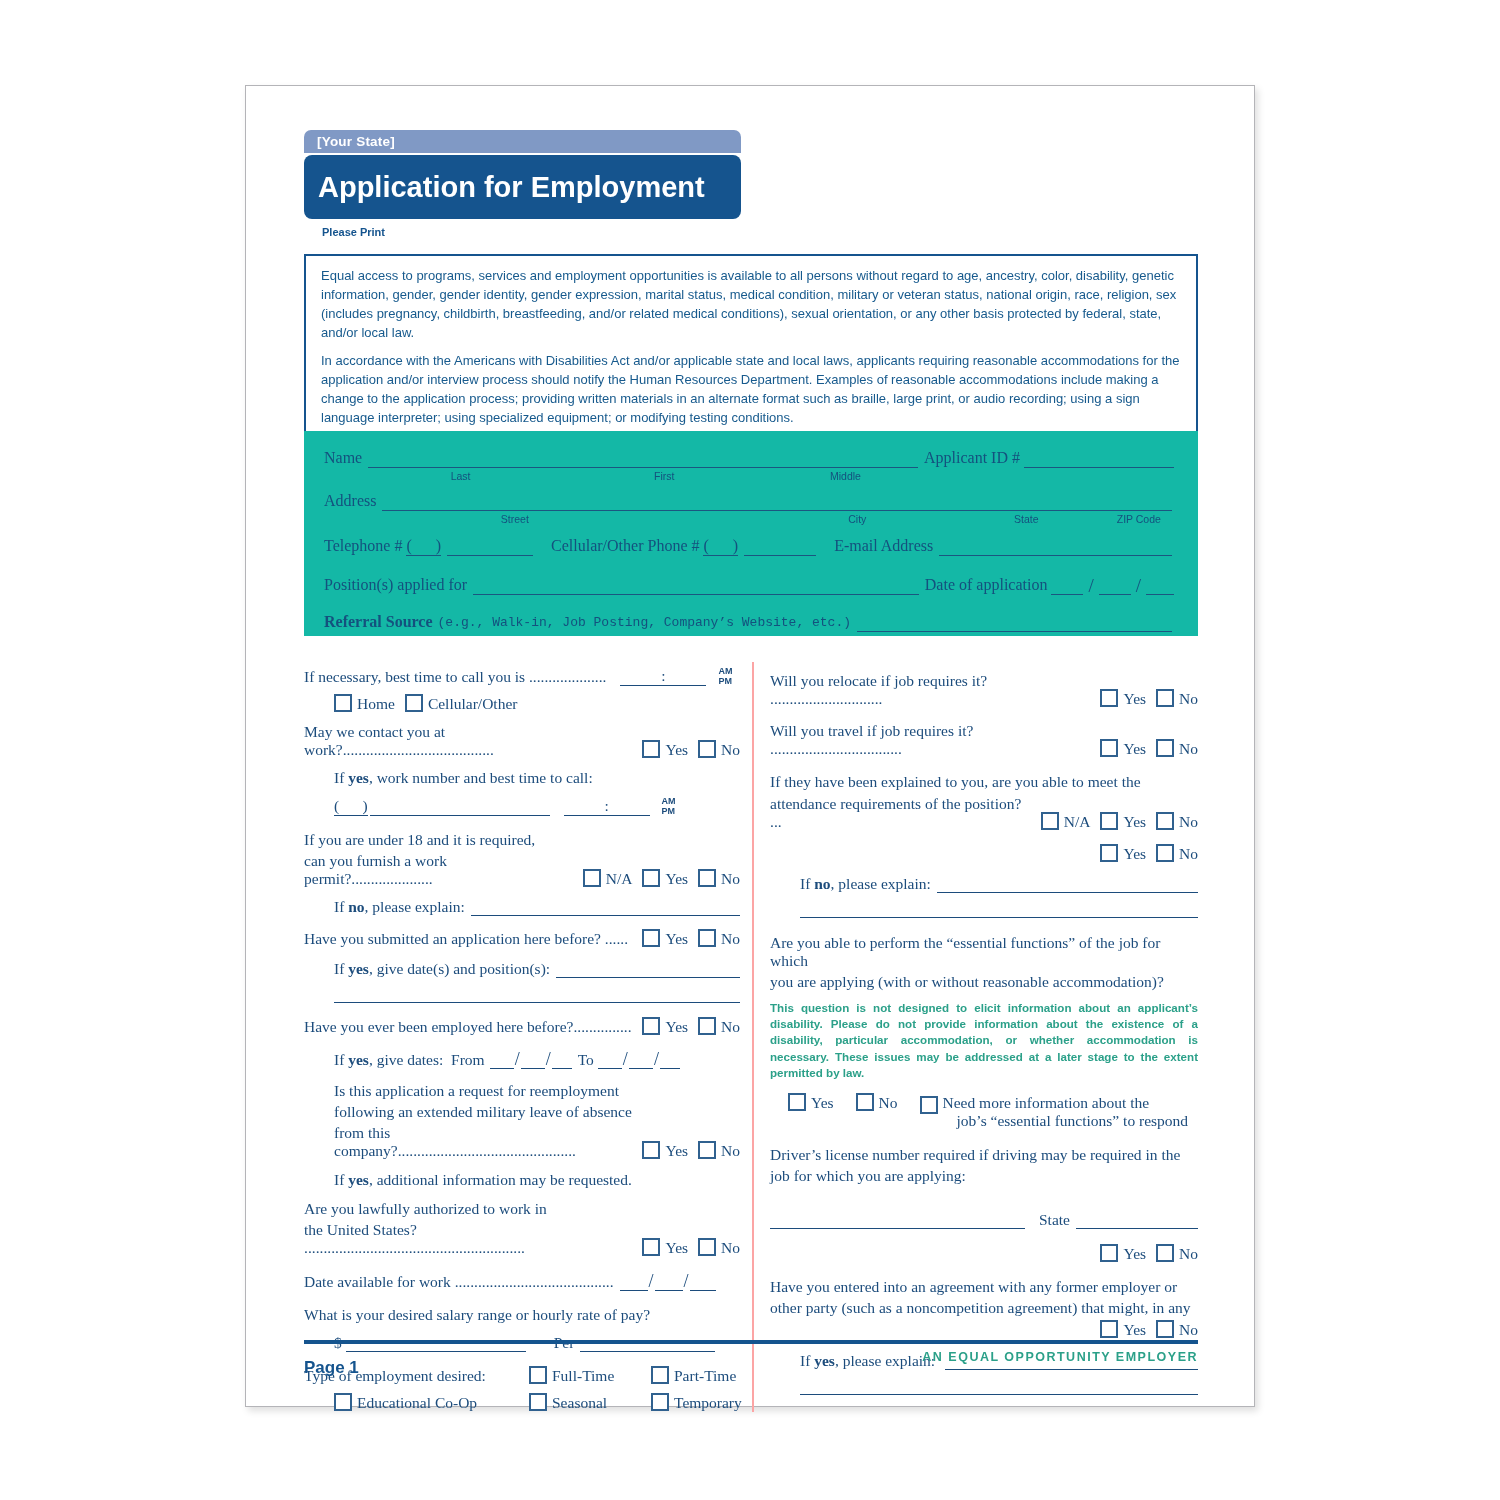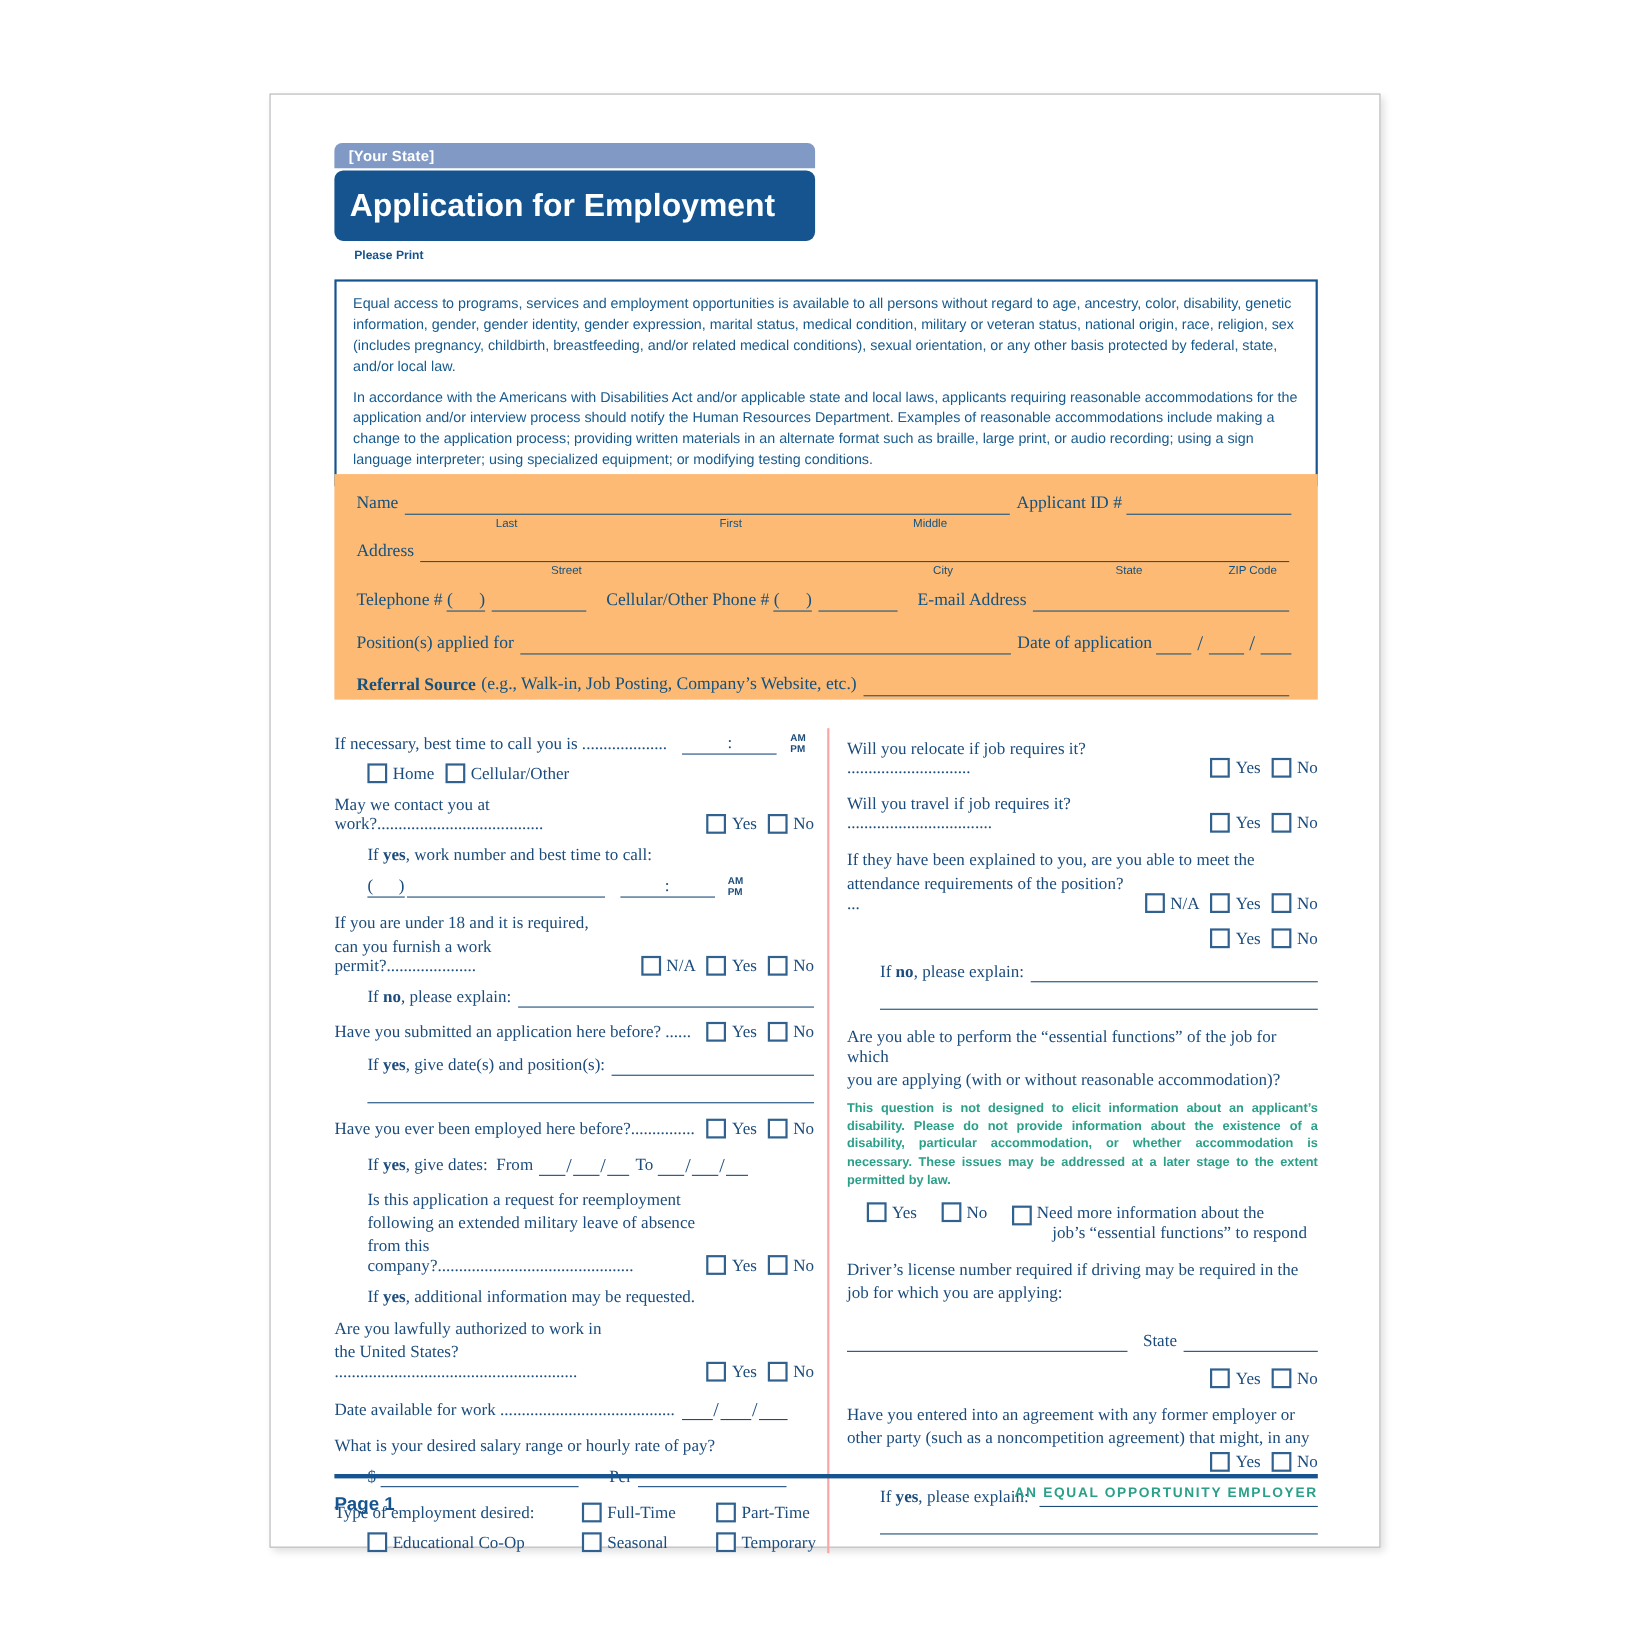--- a/index.html
+++ b/index.html
@@ -14,30 +14,30 @@
              border-radius:8px;color:#fff;font-weight:bold;font-size:29px;display:flex;align-items:center;
              padding-left:14px;box-sizing:border-box;}
   .please-print{position:absolute;left:76px;top:140px;font-size:11px;font-weight:bold;color:#15548e;}
   
   .intro-box{position:absolute;left:58px;top:168px;width:894px;box-sizing:border-box;
              border:2px solid #15548e;padding:11px 15px 12px;color:#175a8d;font-size:13px;line-height:1.45;}
   .intro-box p{margin:0;}
   .intro-box p + p{margin-top:10px;}
   
   .green-box{position:absolute;left:58px;top:345px;width:894px;height:205px;box-sizing:border-box;
-             background:#fdba74;padding:18px 20px 0 20px;color:#14517e;
+             background:#14b8a6;padding:18px 20px 0 20px;color:#14517e;
              font-family:"Liberation Serif",serif;font-size:16px;}
   .g-row{display:flex;align-items:flex-end;margin-bottom:15px;}
   .g-lab{white-space:nowrap;padding-bottom:1px;}
   .g-fill{flex:1;border-bottom:1.5px solid #1b5680;height:18px;position:relative;margin:0 6px;}
   .g-seg{border-bottom:1.5px solid #1b5680;height:18px;display:inline-block;margin:0 4px;flex:none;}
   .g-paren{border-bottom:1.5px solid #1b5680;height:20px;display:inline-block;margin:0 2px 0 4px;
            white-space:pre;flex:none;line-height:22px;}
   .g-sub{position:absolute;top:21px;font-family:"Liberation Sans",sans-serif;font-size:10.5px;color:#14517e;white-space:nowrap;}
-  .g-hint{font-family:Liberation Serif, serif;font-size:16px;padding-bottom:2px;margin-left:5px;white-space:nowrap;text-align:right;}
+  .g-hint{font-family:Liberation Mono, monospace;font-size:13px;padding-bottom:2px;margin-left:5px;white-space:nowrap;text-align:right;}
   .g-slash{flex:none;font-size:19px;position:relative;top:2px;padding:0 1px;}
   
   .columns{position:absolute;left:58px;top:576px;width:894px;display:flex;align-items:stretch;
            color:#1c4c7c;font-family:"Liberation Serif",serif;font-size:15.5px;}
   .col-left{width:450px;box-sizing:border-box;padding-right:12px;border-right:2px solid #fca5a5;}
   .col-right{flex:1;box-sizing:border-box;padding-left:16px;}
   .q{display:flex;align-items:flex-end;}
   .qt{white-space:pre-wrap;}
   .ind{margin-left:30px;}
   .cbg{margin-left:auto;display:flex;align-items:flex-end;white-space:nowrap;}

